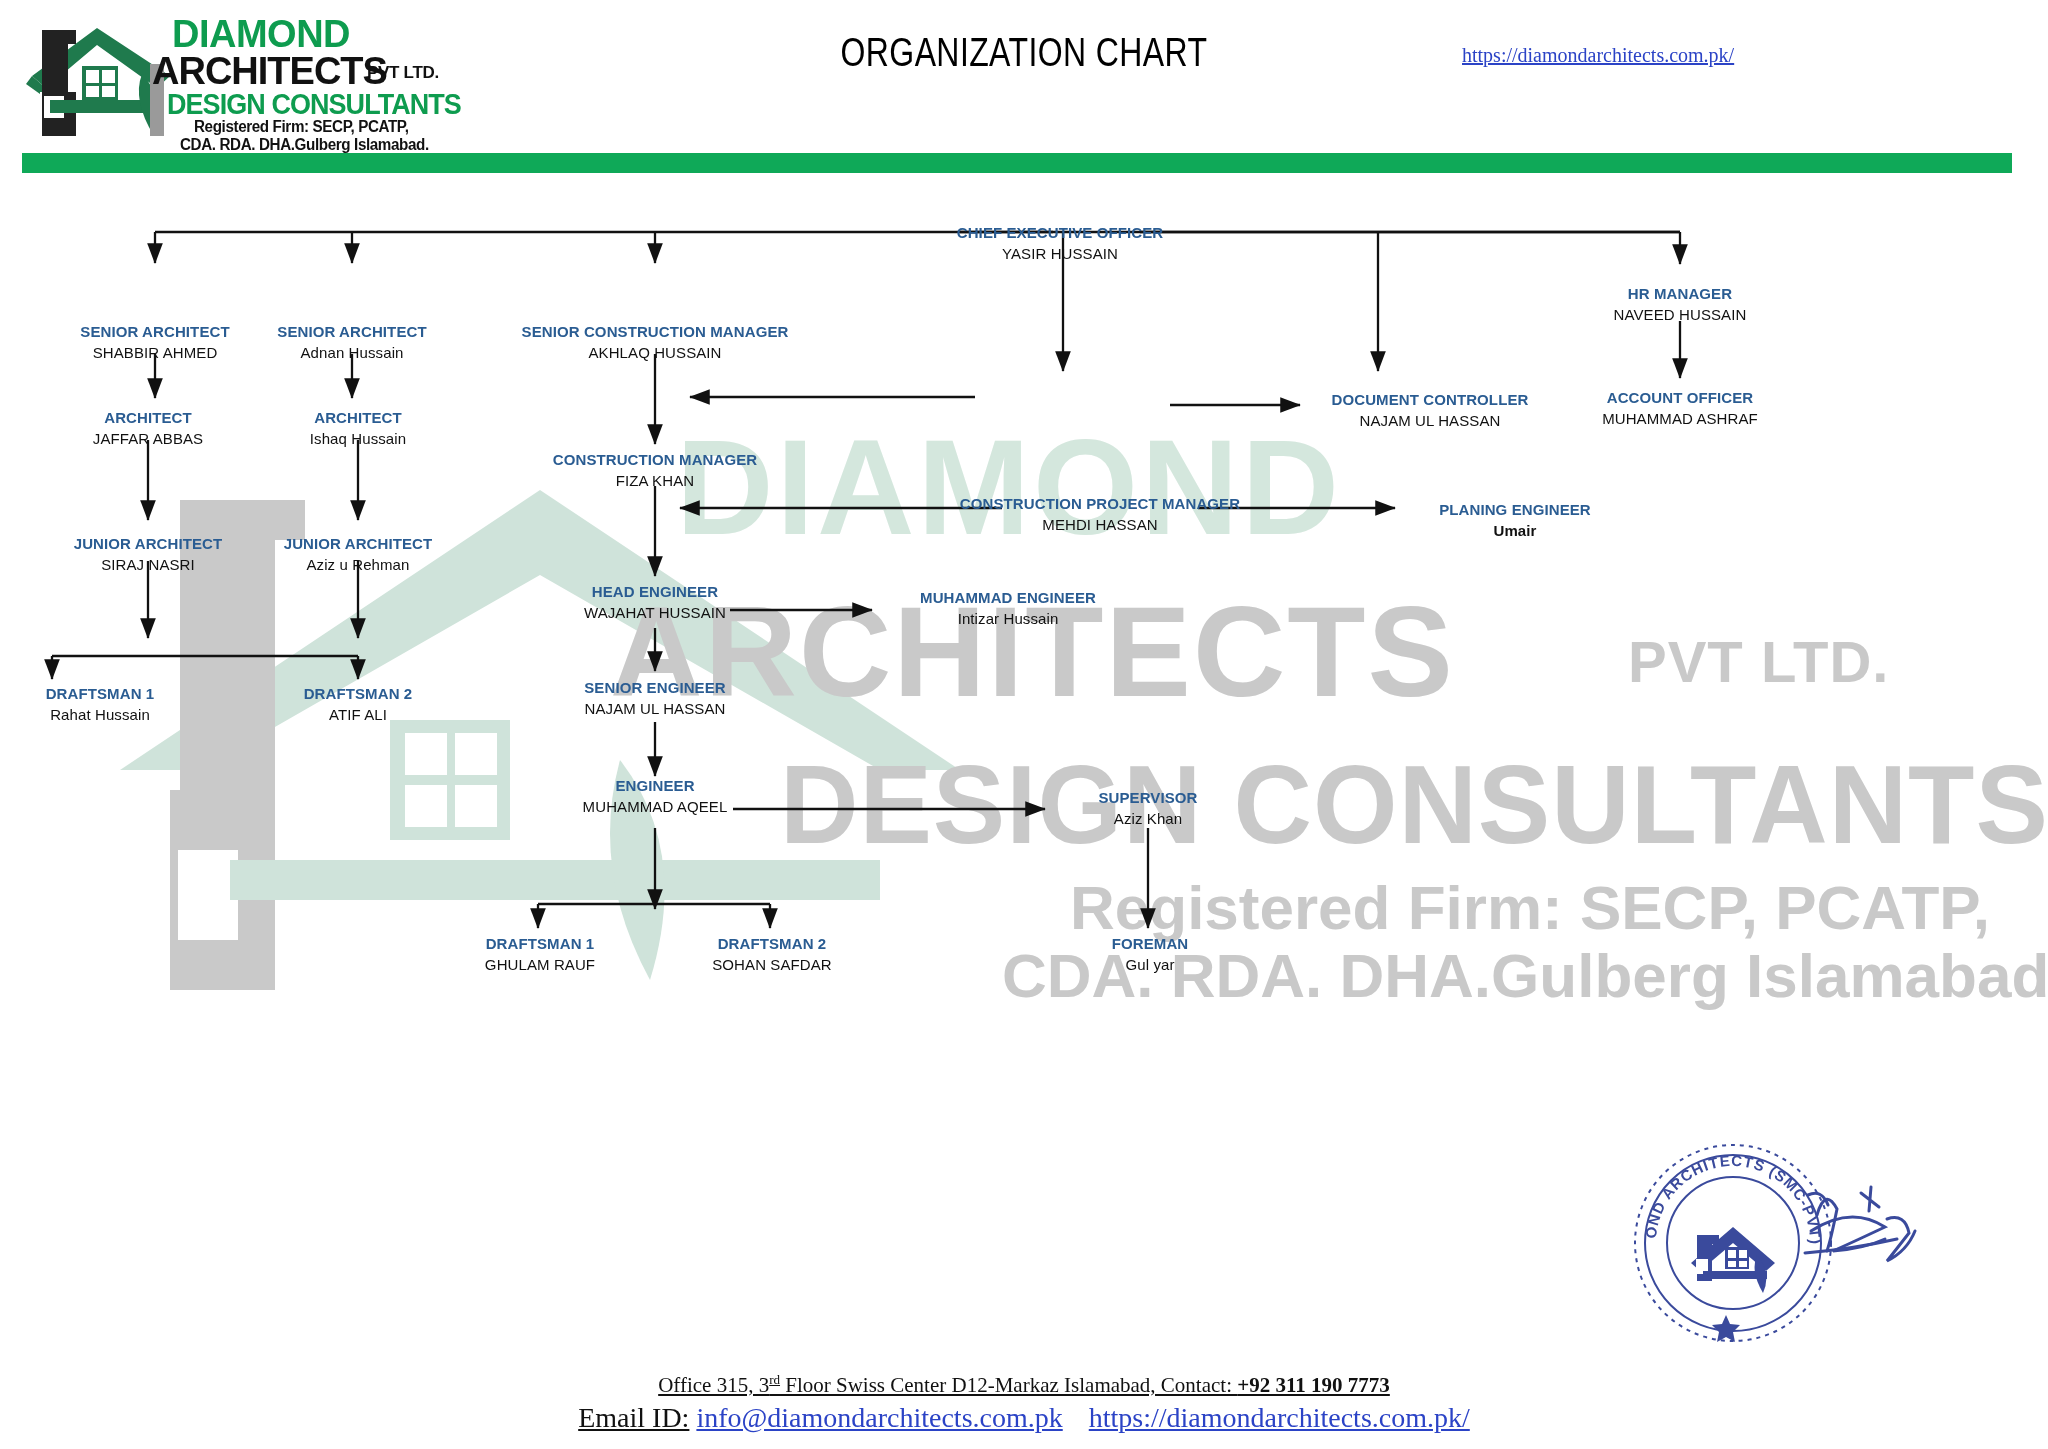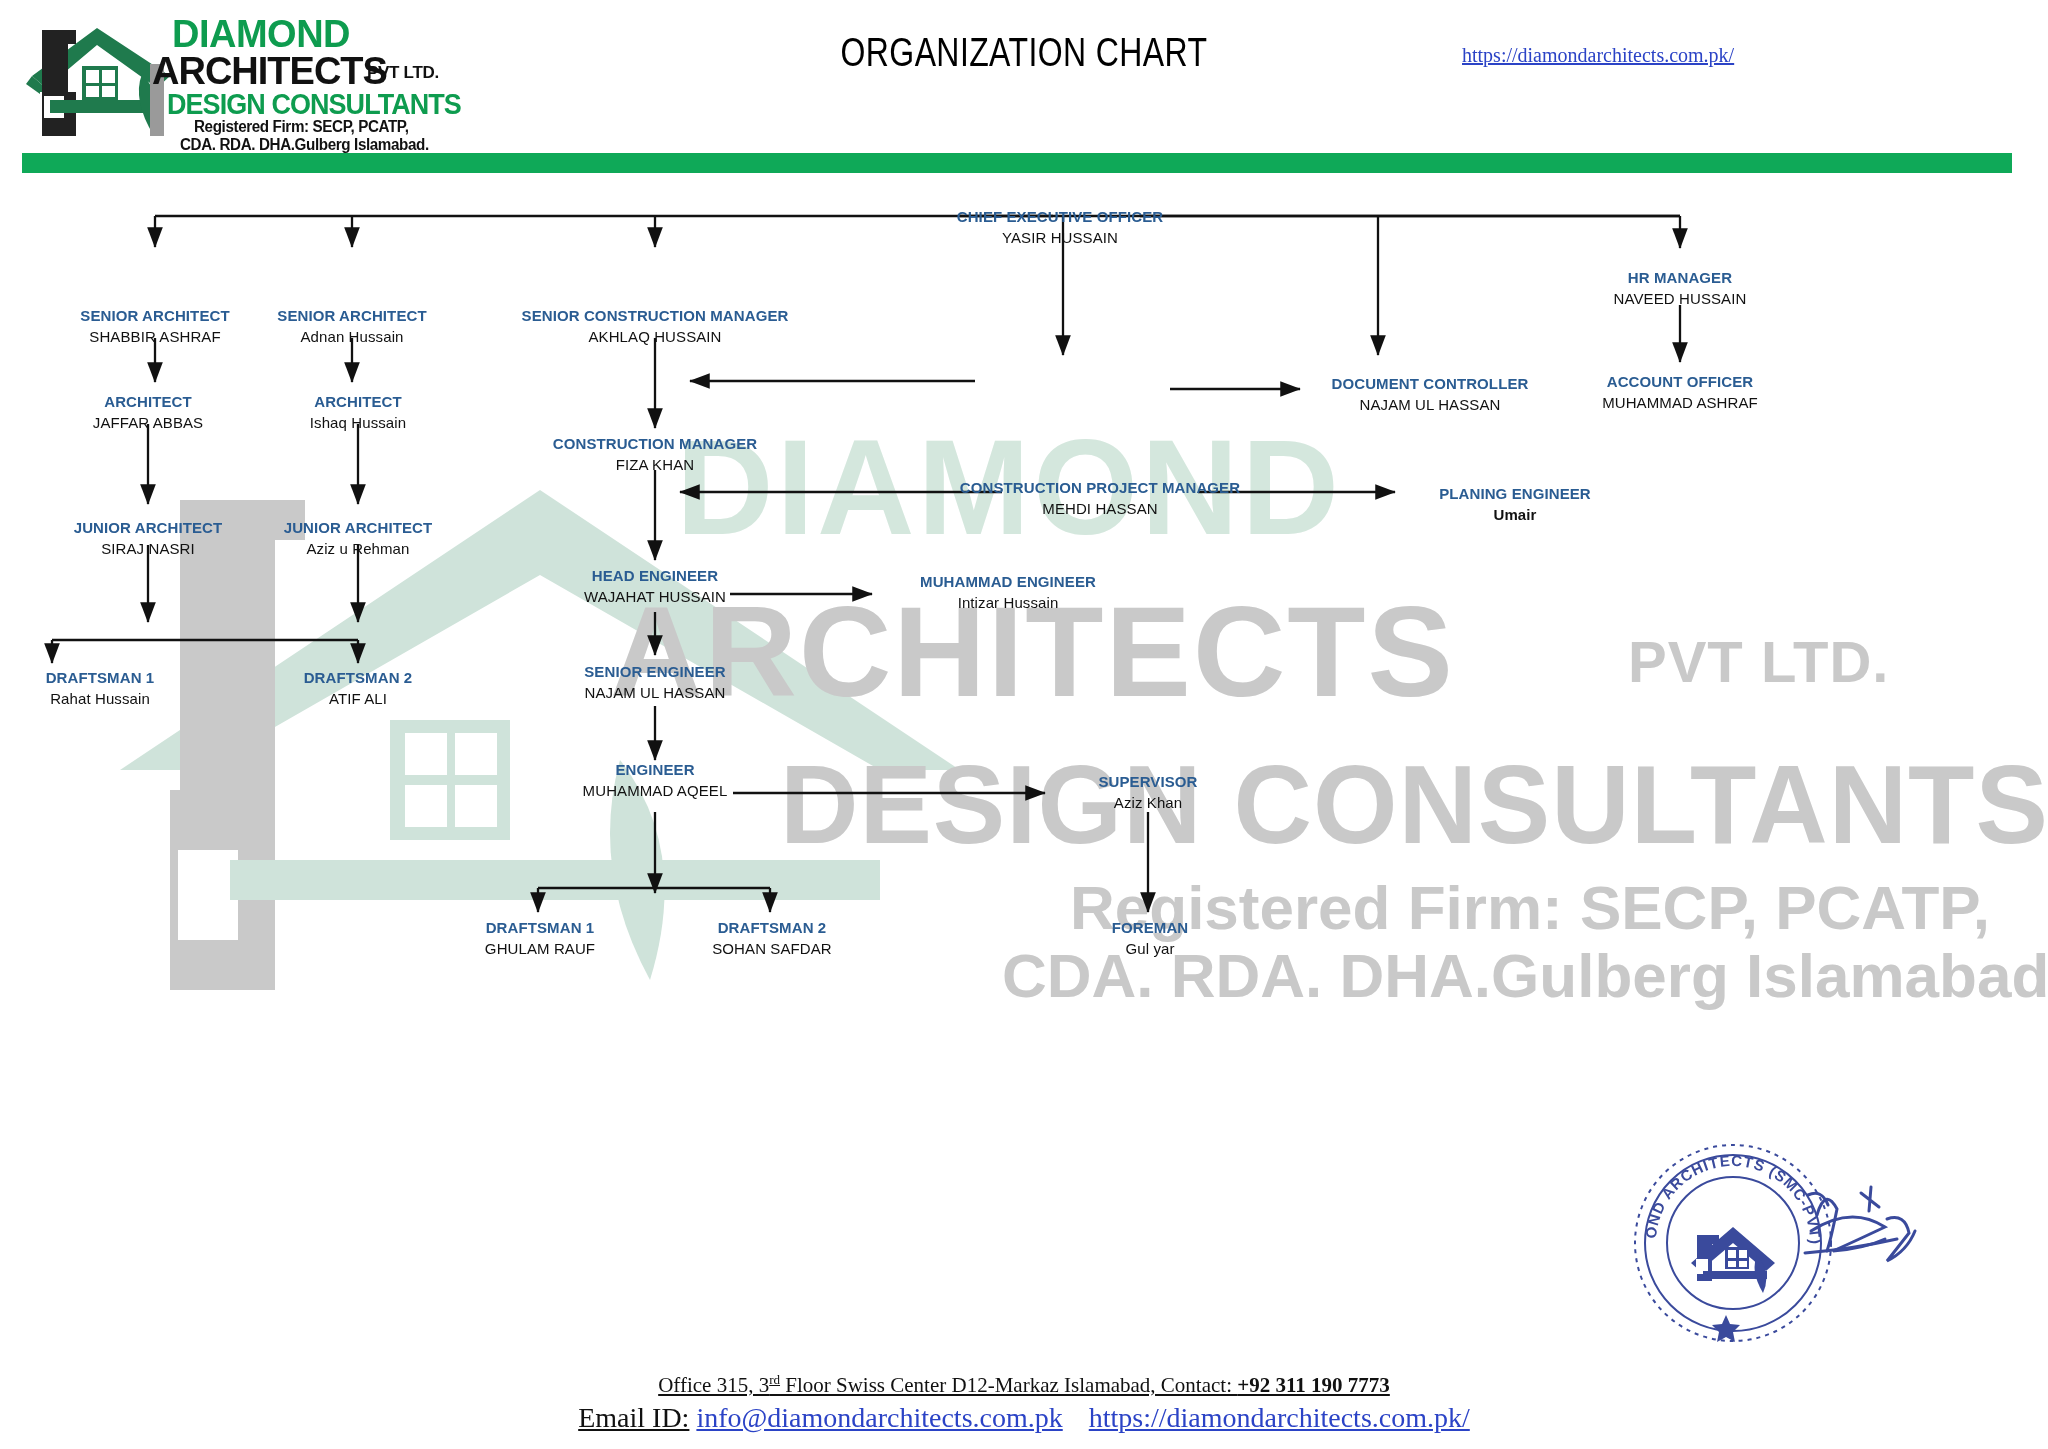--- a/index.html
+++ b/index.html
@@ -94,21 +94,21 @@
   .wm-pvt{left:1628px;top:628px;font-size:58px;letter-spacing:1px;color:#c9c9c9;}
   .wm-design{left:780px;top:740px;font-size:112px;letter-spacing:1px;color:#c9c9c9;
              transform:scaleX(0.97);transform-origin:left center;}
   .wm-reg{left:1070px;top:872px;font-size:62px;letter-spacing:0px;color:#c9c9c9;}
   .wm-cda{left:1002px;top:940px;font-size:62px;letter-spacing:0px;color:#c9c9c9;}
 
   
   #wm-house{position:absolute;left:60px;top:430px;width:1000px;height:560px;}
 
   
-  #chart-layer{position:absolute;left:0;top:0;width:2048px;height:1141px;}
+  #chart-layer{position:absolute;left:0;top:16px;width:2048px;height:1141px;}
   #arrows{position:absolute;left:0;top:0;width:2048px;height:1449px;}
 
   .node{position:absolute;text-align:center;white-space:nowrap;}
   .node .t{
     display:block;font-size:15px;font-weight:bold;
     color:#2a5c92;letter-spacing:0.1px;line-height:1.35;
   }
   .node .n{
     display:block;font-size:15px;font-weight:normal;
     color:#111111;letter-spacing:0.1px;line-height:1.45;
@@ -265,21 +265,21 @@
       </g>
     </svg>
 
     <div class="node" style="left:900px;top:207px;width:320px;">
       <span class="t">CHIEF EXECUTIVE OFFICER</span>
       <span class="n">YASIR HUSSAIN</span>
     </div>
 
     <div class="node" style="left:35px;top:306px;width:240px;">
       <span class="t">SENIOR ARCHITECT</span>
-      <span class="n">SHABBIR ASHRAF</span>
+      <span class="n">SHABBIR AHMED</span>
     </div>
 
     <div class="node" style="left:232px;top:306px;width:240px;">
       <span class="t">SENIOR ARCHITECT</span>
       <span class="n">Adnan Hussain</span>
     </div>
 
     <div class="node" style="left:475px;top:306px;width:360px;">
       <span class="t">SENIOR CONSTRUCTION MANAGER</span>
       <span class="n">AKHLAQ HUSSAIN</span>

